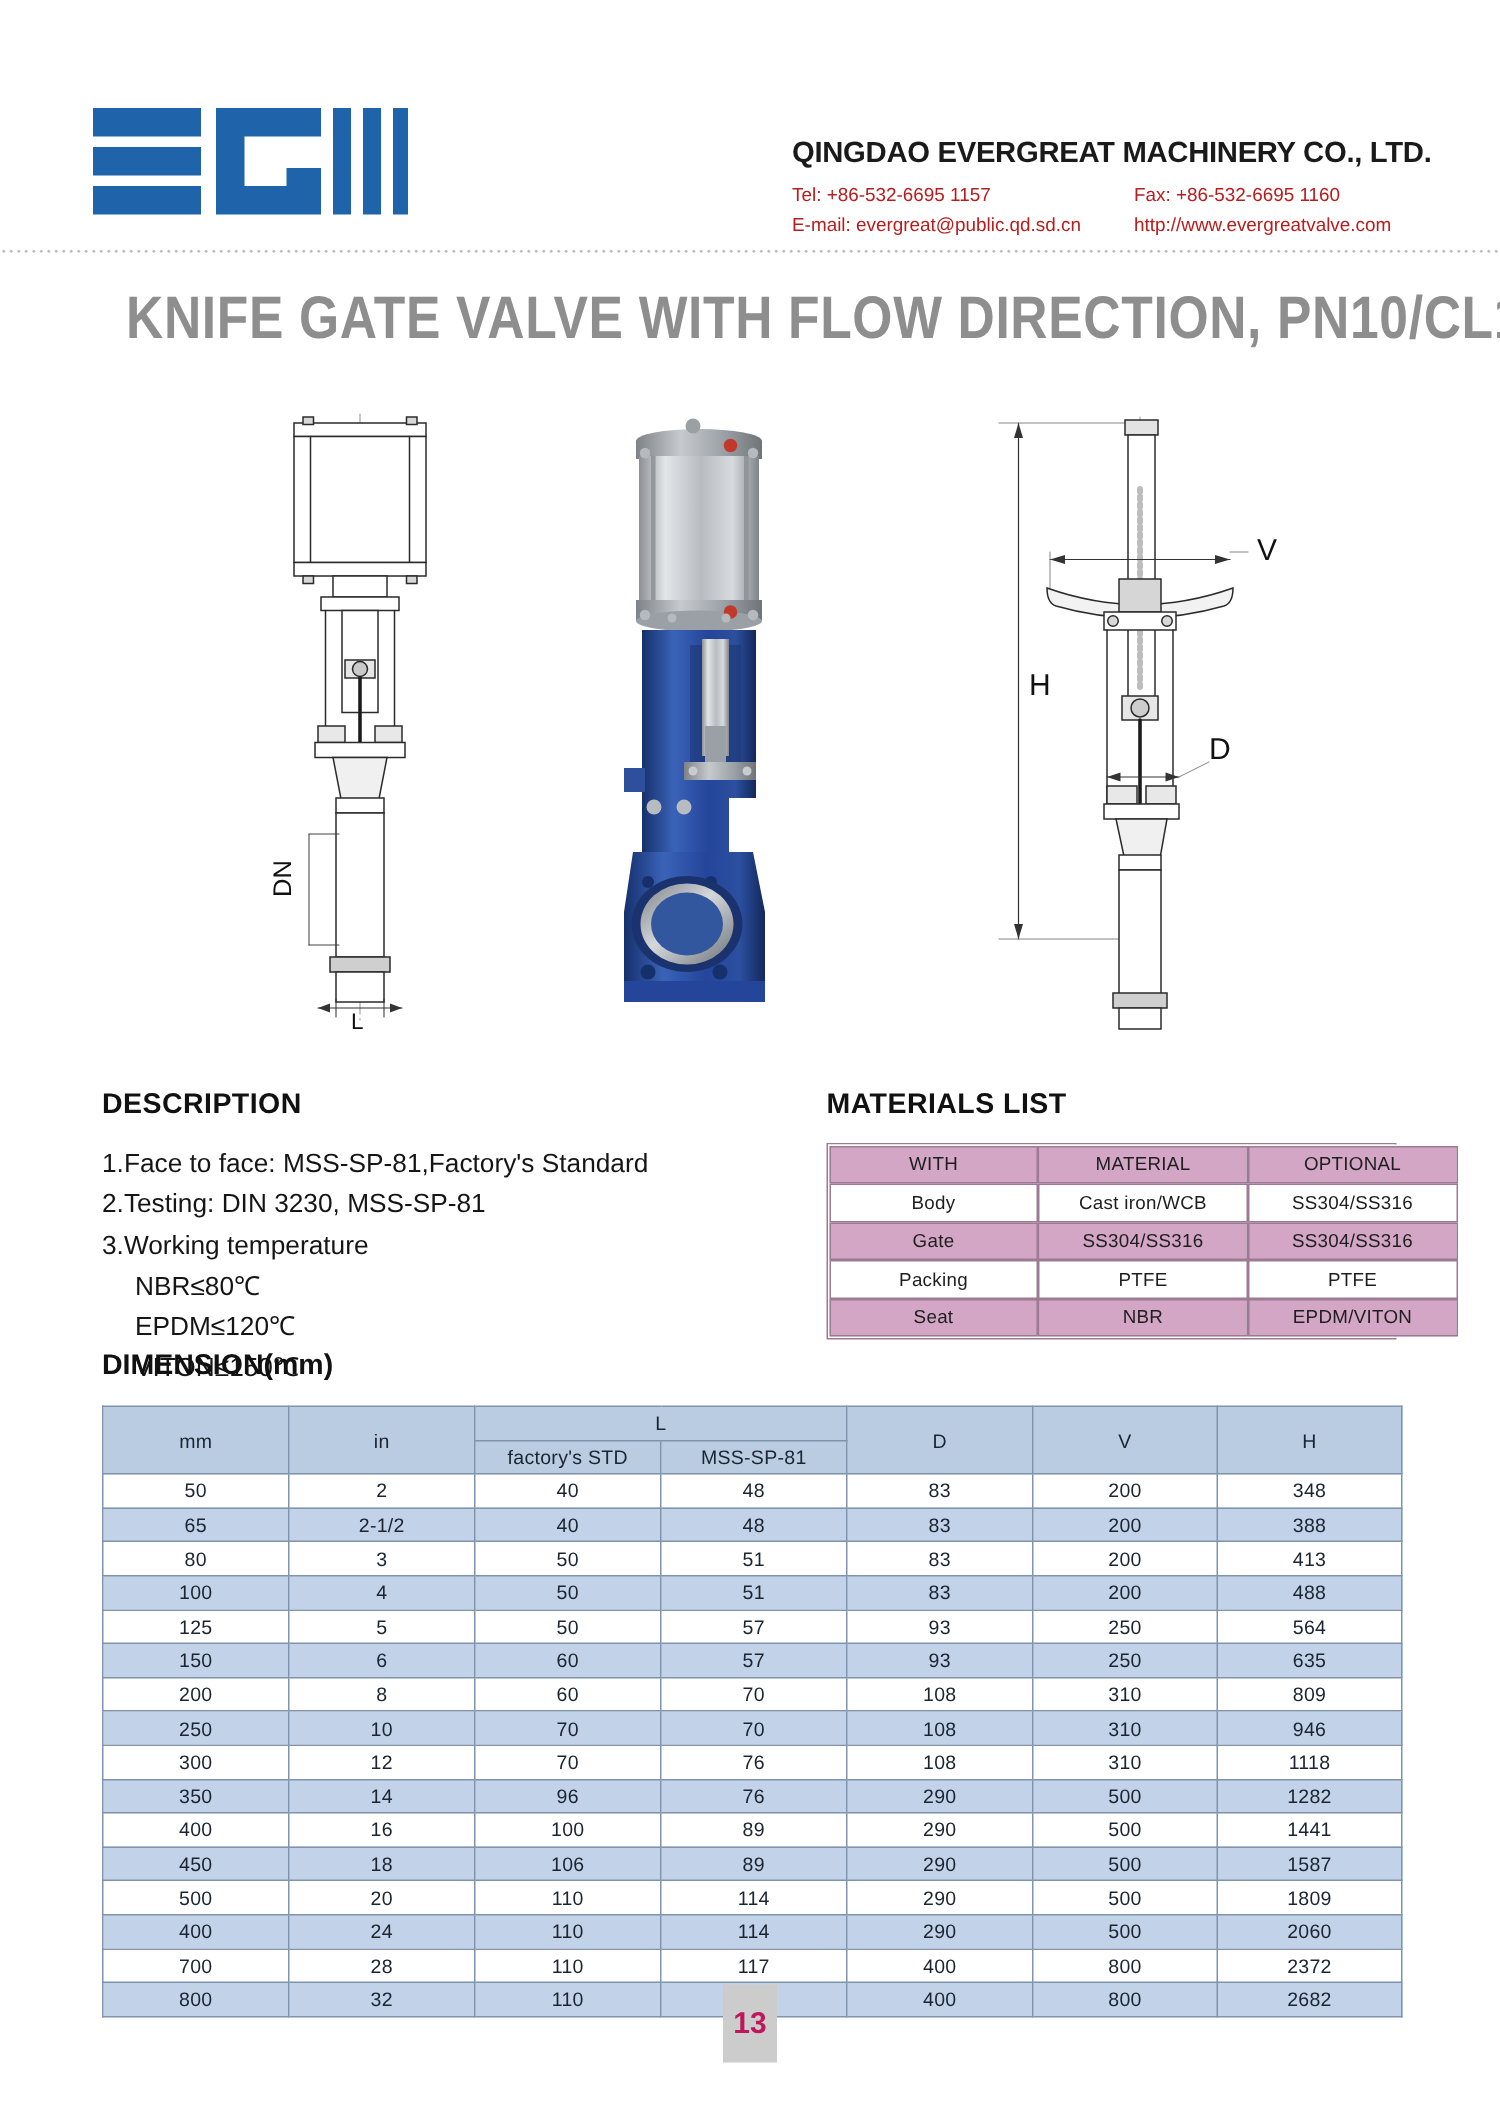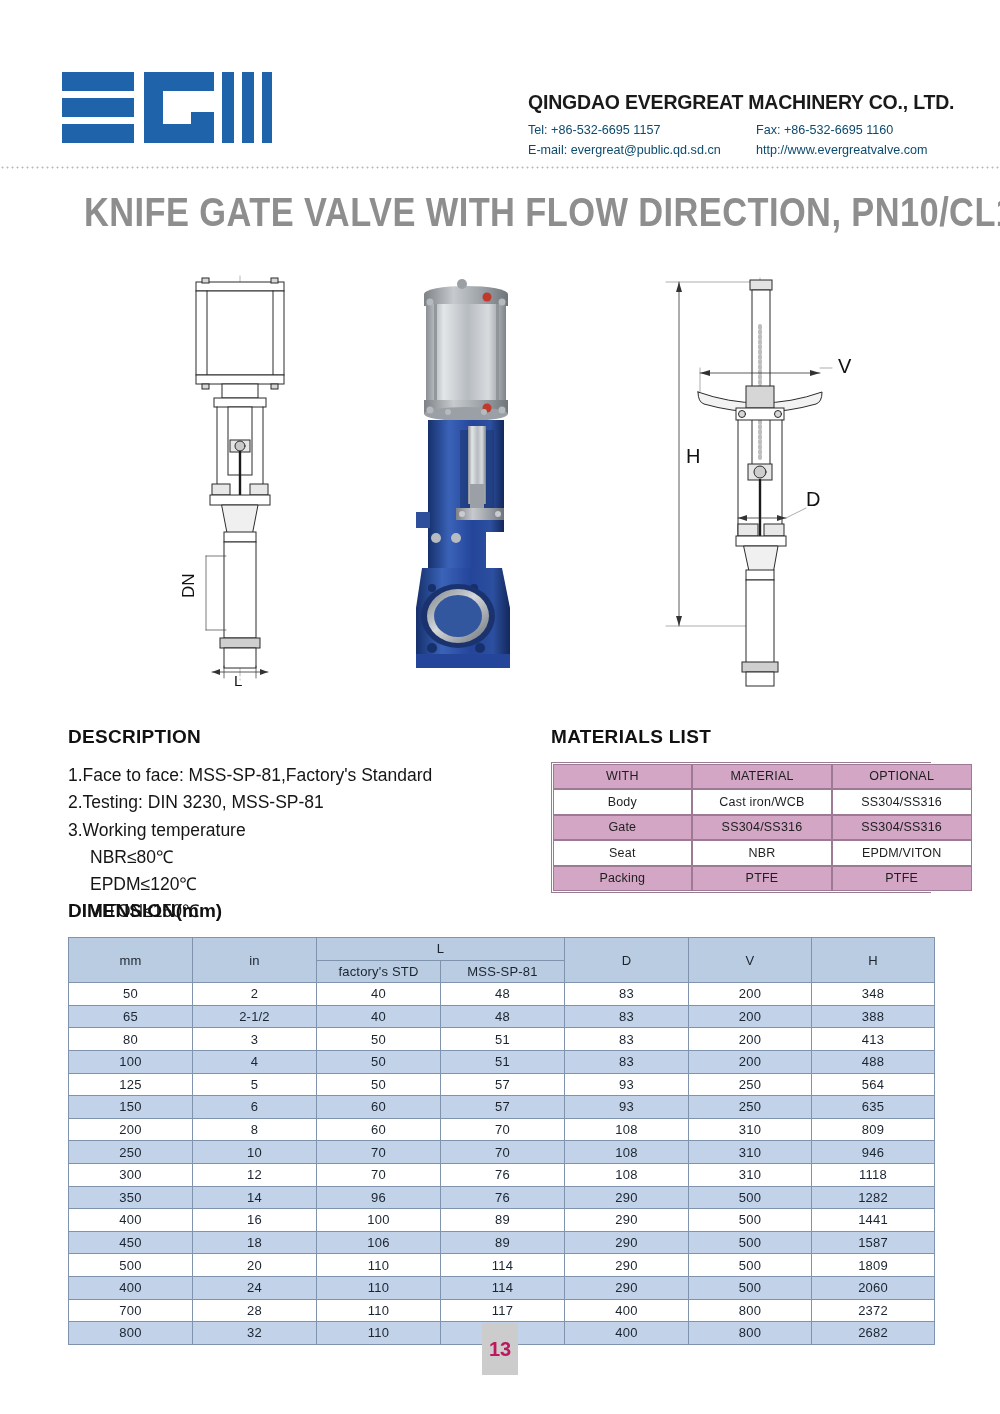--- a/index.html
+++ b/index.html
@@ -17,21 +17,21 @@
   .logo { position: absolute; left: 62px; top: 72px; width: 210px; height: 82px; }
   .logo svg { display: block; }
   .company-block { position: absolute; left: 528px; top: 92px; width: 440px; }
   .company-name {
     font-size: 19.5px; font-weight: bold; color: #1a1a1a;
     letter-spacing: -0.2px; white-space: nowrap; line-height: 1.1;
   }
   .contact-grid {
     margin-top: 9px; display: grid;
     grid-template-columns: 228px auto; row-gap: 3px;
-    font-size: 12.6px; color: #0c4a6e; line-height: 1.35;
+    font-size: 12.6px; color: #b91c1c; line-height: 1.35;
   }
   .divider-dots {
     position: absolute; left: 0; top: 166px; width: 1000px; height: 3px;
     background-image: radial-gradient(circle, #b9b9b9 0.9px, transparent 1.1px);
     background-size: 5px 3px; background-repeat: repeat-x;
   }
 
   
   .doc-title {
     position: absolute; left: 84px; top: 190px; width: 860px;
@@ -364,28 +364,28 @@
             <td>Body</td>
             <td>Cast iron/WCB</td>
             <td>SS304/SS316</td>
           </tr>
           <tr>
             <td>Gate</td>
             <td>SS304/SS316</td>
             <td>SS304/SS316</td>
           </tr>
           <tr>
+            <td>Packing</td>
+            <td>PTFE</td>
+            <td>PTFE</td>
+          </tr>
+          <tr>
             <td>Seat</td>
             <td>NBR</td>
             <td>EPDM/VITON</td>
-          </tr>
-          <tr>
-            <td>Packing</td>
-            <td>PTFE</td>
-            <td>PTFE</td>
           </tr>
         </tbody>
       </table>
     </div>
   </div>
 
   <div class="dim-block">
     <div class="dim-head">DIMENSION(mm)</div>
     <table class="dim-table">
       <colgroup>

